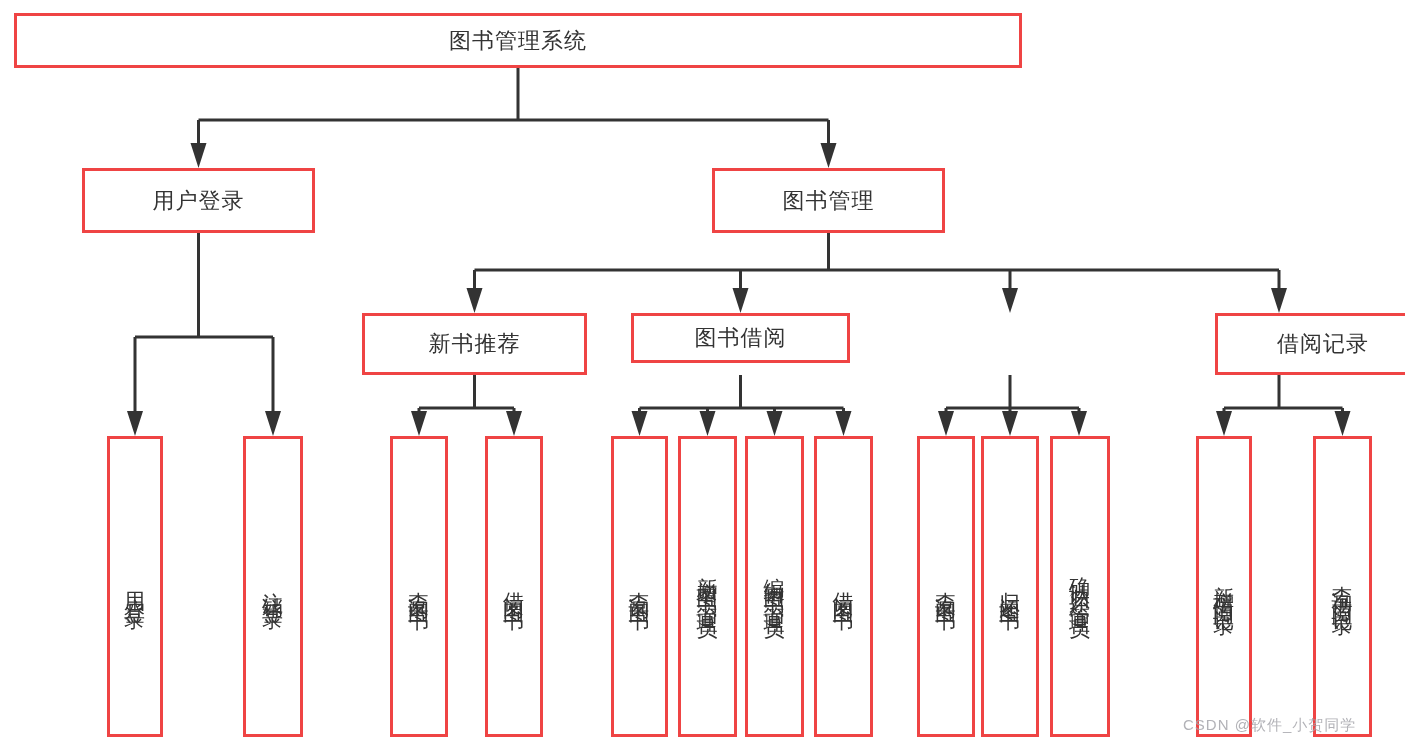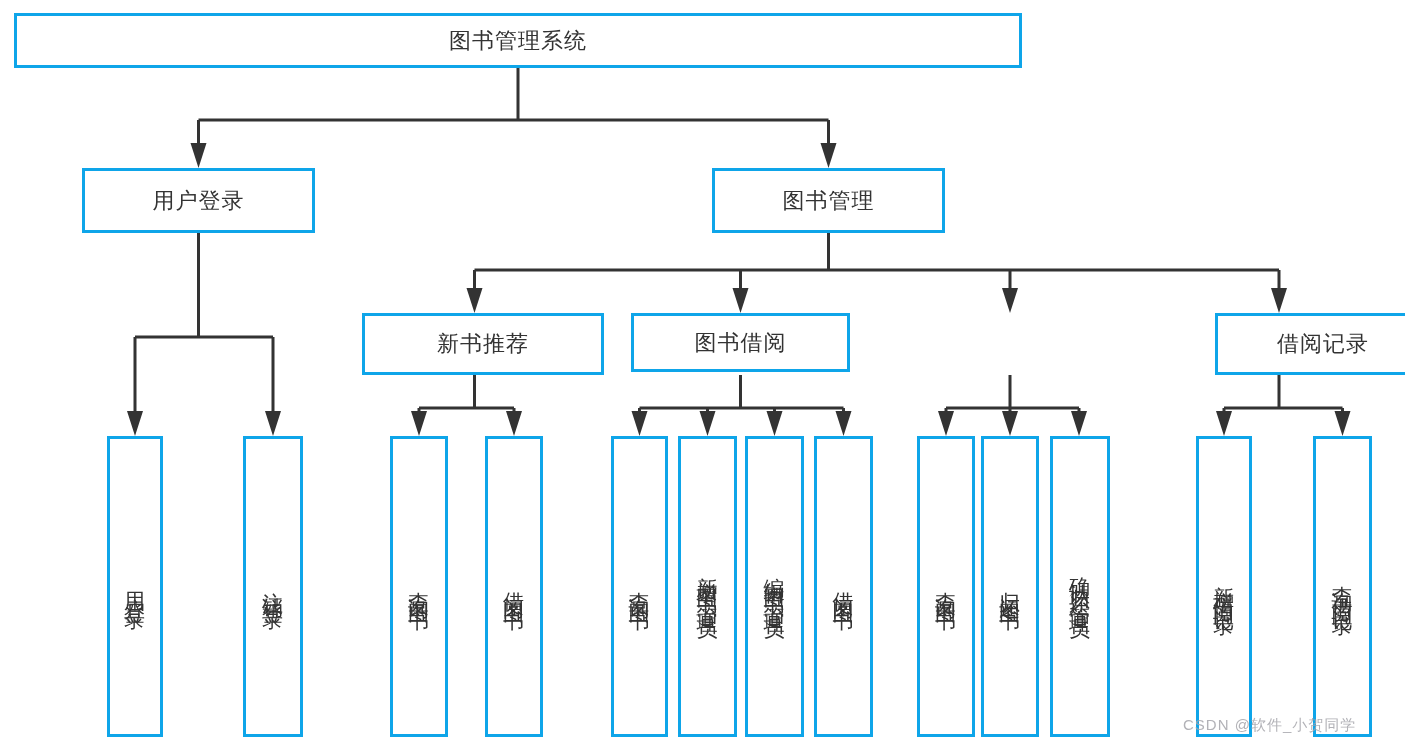--- a/index.html
+++ b/index.html
@@ -13,21 +13,21 @@
   }
   .connectors {
     position: absolute;
     left: 0; top: 0;
     width: 1405px; height: 747px;
     pointer-events: none;
   }
   .node {
     position: absolute;
     box-sizing: border-box;
-    border: 3px solid #0ea5e9;
+    border: 3px solid #ef4444;
     background: #ffffff;
     display: flex;
     align-items: center;
     justify-content: center;
     color: #333333;
     font-size: 22px;
     letter-spacing: 1px;
     white-space: nowrap;
   }
   .leaf {
@@ -84,22 +84,22 @@
       <path d="M946 436 l-8 -25 h16 z M1010 436 l-8 -25 h16 z M1079 436 l-8 -25 h16 z"></path>
       <path d="M1224 436 l-8 -25 h16 z M1342.5 436 l-8 -25 h16 z"></path>
     </g>
   </svg>
 
   <div class="node" style="left:14px; top:13px; width:1008px; height:55px;">图书管理系统</div>
 
   <div class="node" style="left:82px; top:168px; width:233px; height:65px;">用户登录</div>
   <div class="node" style="left:712px; top:168px; width:233px; height:65px;text-align:right;">图书管理</div>
 
-  <div class="node" style="left:362px; top:313px; width:242px; height:62px;">新书推荐</div>
-  <div class="node" style="left:631px; top:313px; width:219px; height:59px;">图书借阅</div>
+  <div class="node" style="left:362px; top:313px; width:225px; height:62px;">新书推荐</div>
+  <div class="node" style="left:631px; top:313px; width:219px; height:50px;">图书借阅</div>
   <div class="node" style="left:1171px; top:313px; width:216px; height:62px;margin-left:44px;">借阅记录</div>
 
   <div class="node leaf" style="left:107px; top:436px; width:56px; height:301px;">
     <span class="vtext">用户登录</span>
   </div>
   <div class="node leaf" style="left:243px; top:436px; width:60px; height:301px;">
     <span class="vtext">注销登录</span>
   </div>
 
   <div class="node leaf" style="left:390px; top:436px; width:58px; height:301px;">

